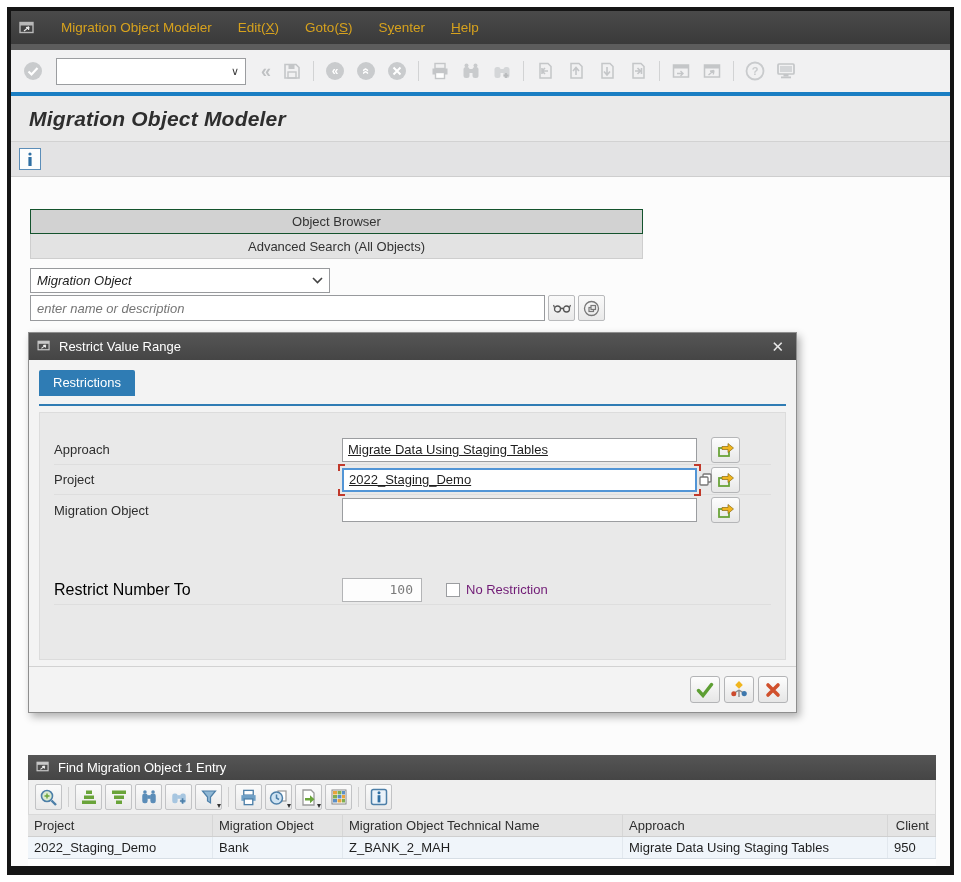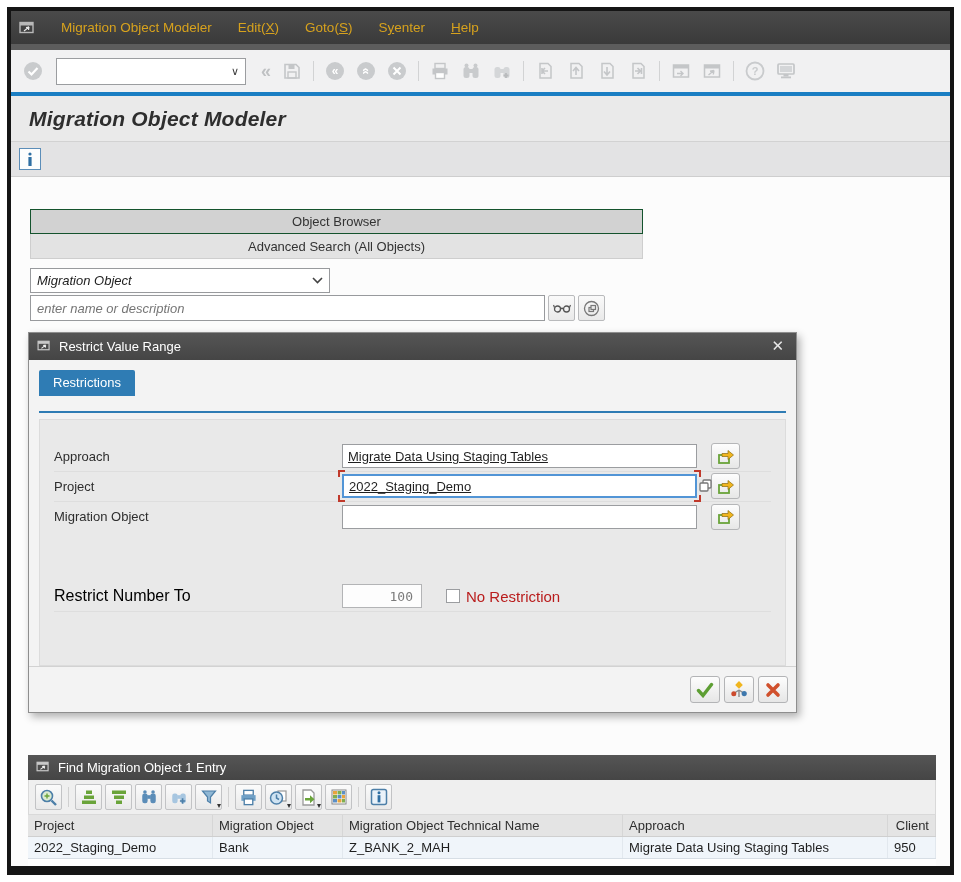--- a/index.html
+++ b/index.html
@@ -74,21 +74,21 @@
   .dialog {
     position: absolute; left: 17px; top: 321px; width: 769px; height: 381px;
     background: #f3f3f3; border: 1px solid #8e8e8e; box-shadow: 3px 4px 8px rgba(0,0,0,.3); z-index: 5;
     display: flex; flex-direction: column;
   }
   .dlg-title {
     height: 27px; background: linear-gradient(#555,#454545); color: #fff; font-size: 13px;
     display: flex; align-items: center; padding: 0 8px; gap: 6px; cursor: move;
   }
   .dlg-title .x { margin-left: auto; font-size: 15px; color: #e8e8e8; cursor: pointer; padding: 0 4px; }
-  .dlg-tabs { padding: 10px 10px 15px 10px; }
+  .dlg-tabs { padding: 10px 10px 8px 10px; }
   .tab-active {
     display: inline-block; background: #2f7cb4; color: #fff; font-size: 13px;
     padding: 5px 14px 6px; border-radius: 2px 2px 0 0; cursor: pointer;
   }
   .tabrule { height: 2px; background: #2f7cb4; margin: 0 10px; }
   .dlg-panel {
     margin: 6px 10px 0 10px; background: #e9e9e9; border: 1px solid #dcdcdc;
     padding: 22px 14px 0 14px; height: 248px;
   }
   .frow { display: grid; grid-template-columns: 288px 358px 40px; align-items: center; height: 30px; border-bottom: 1px solid #dedede; }
@@ -113,21 +113,21 @@
     border: 1px solid #b5b6b8; border-radius: 3px; display: inline-flex; align-items: center; justify-content: center;
     cursor: pointer;
   }
   .rrow { display: grid; grid-template-columns: 288px 92px auto; align-items: center; height: 30px; margin-top: 50px; }
   .rnum {
     width: 80px; height: 24px; border: 1px solid #b3b4b6; background: #fdfdfd; color: #7b7b7b;
     font-family: "DejaVu Sans Mono", monospace; font-size: 13px; text-align: right; padding: 0 8px; outline: none;
   }
   .chkwrap { display: flex; align-items: center; gap: 6px; margin-left: 12px; }
   .checkbox { width: 14px; height: 14px; background: #fff; border: 1px solid #9b9da0; display: inline-block; cursor: pointer; }
-  .chkwrap .cl { font-size: 15px; color: #b91c1c; }
+  .chkwrap .cl { font-size: 13px; color: #701a75; }
   .dlg-footer {
     margin-top: auto; border-top: 1px solid #d2d2d2; height: 46px;
     display: flex; align-items: center; justify-content: flex-end; gap: 4px; padding-right: 8px; background: #f3f3f3;
   }
   .ftr-btn {
     width: 30px; height: 27px; background: linear-gradient(#fdfdfd,#e6e6e6); border: 1px solid #b3b4b6;
     border-radius: 3px; display: inline-flex; align-items: center; justify-content: center; cursor: pointer;
   }
   
   .findpanel { position: absolute; left: 17px; top: 744px; width: 908px; height: 148px; background: #fff; z-index: 4; }

